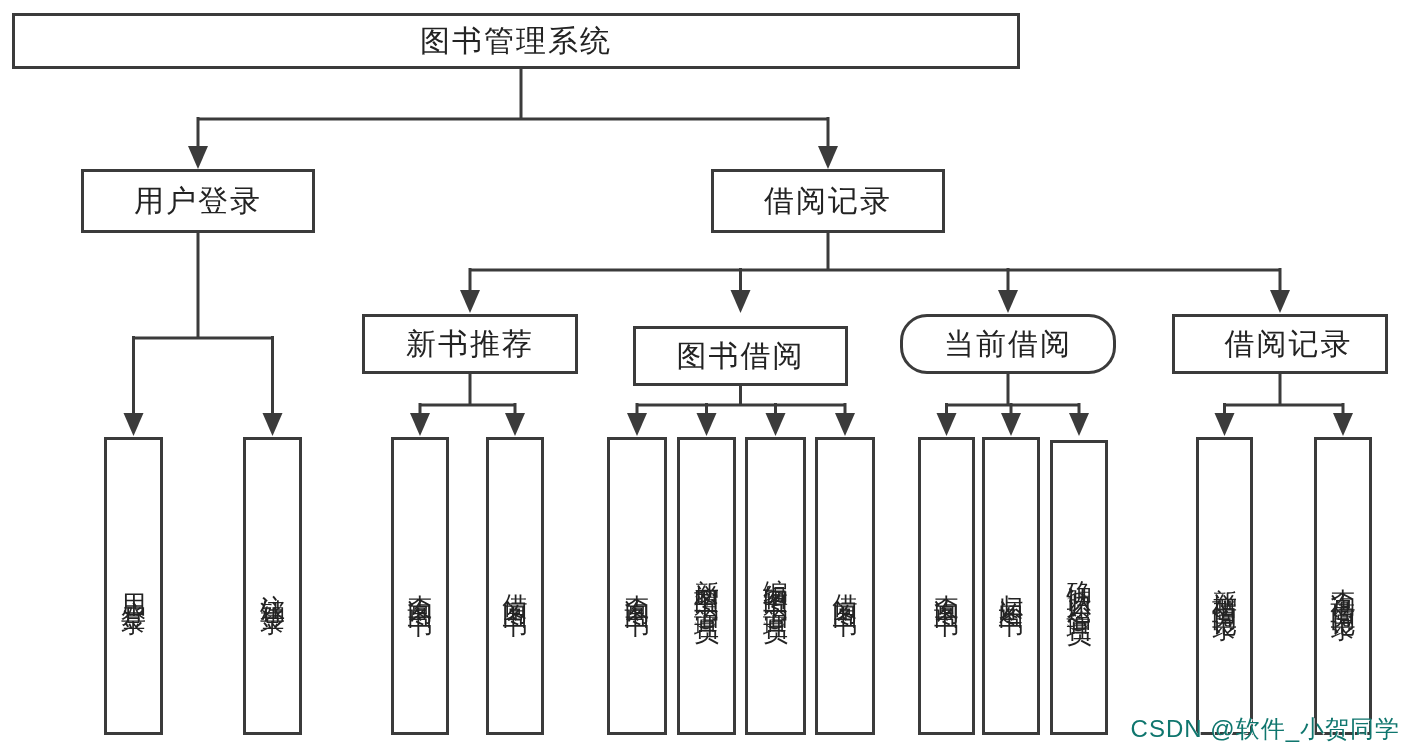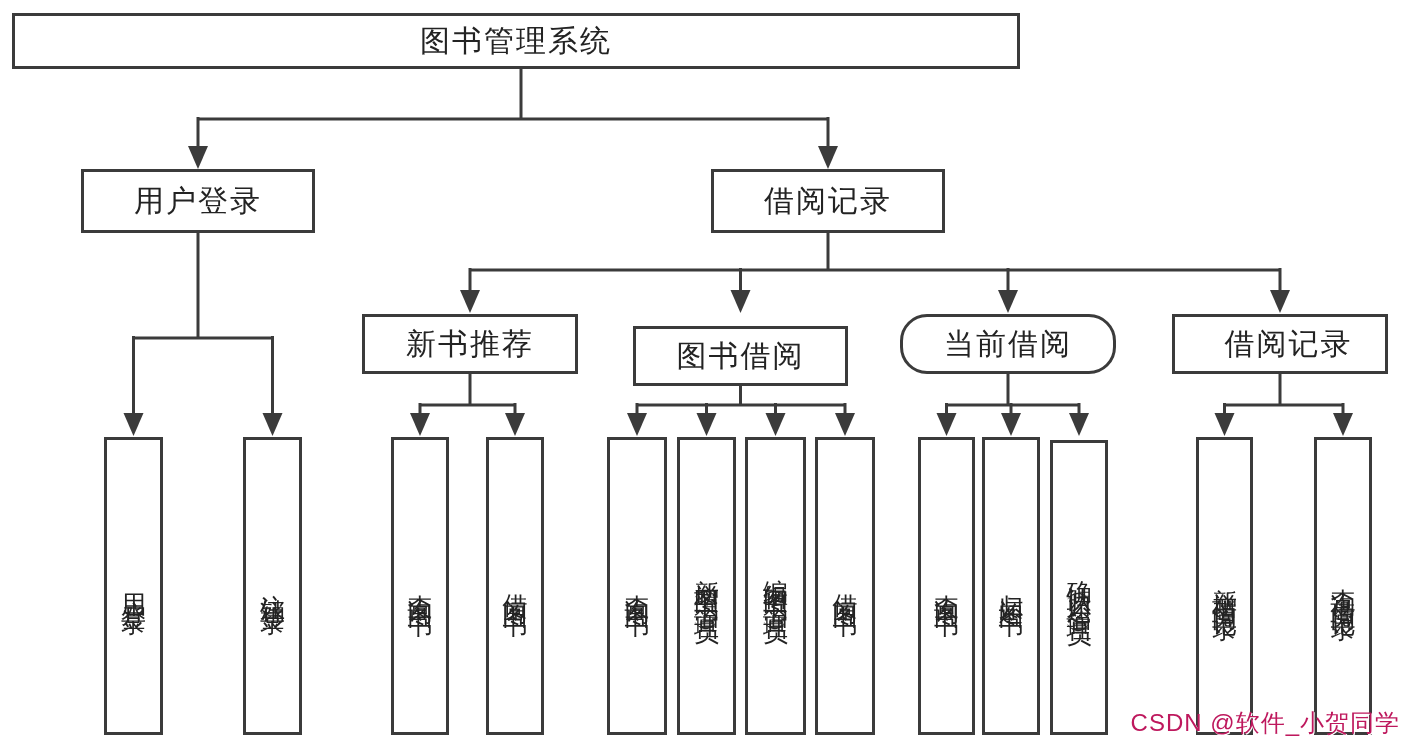--- a/index.html
+++ b/index.html
@@ -43,23 +43,23 @@
   }
   .vnode {
     writing-mode: vertical-rl;
     font-size: 25px;
     letter-spacing: 6px;
     line-height: 1;
   }
   #watermark {
     position: absolute;
     right: 5px;
-    bottom: 8px;
+    bottom: 2px;
     font-size: 24px;
-    color: #be185d;
+    color: #0f766e;
     letter-spacing: 1px;
     white-space: nowrap;
     text-shadow: 1px 1px 0 #ffffff;
     z-index: 10;
   }
 </style>
 </head>
 <body>
 
 <div id="canvas">

